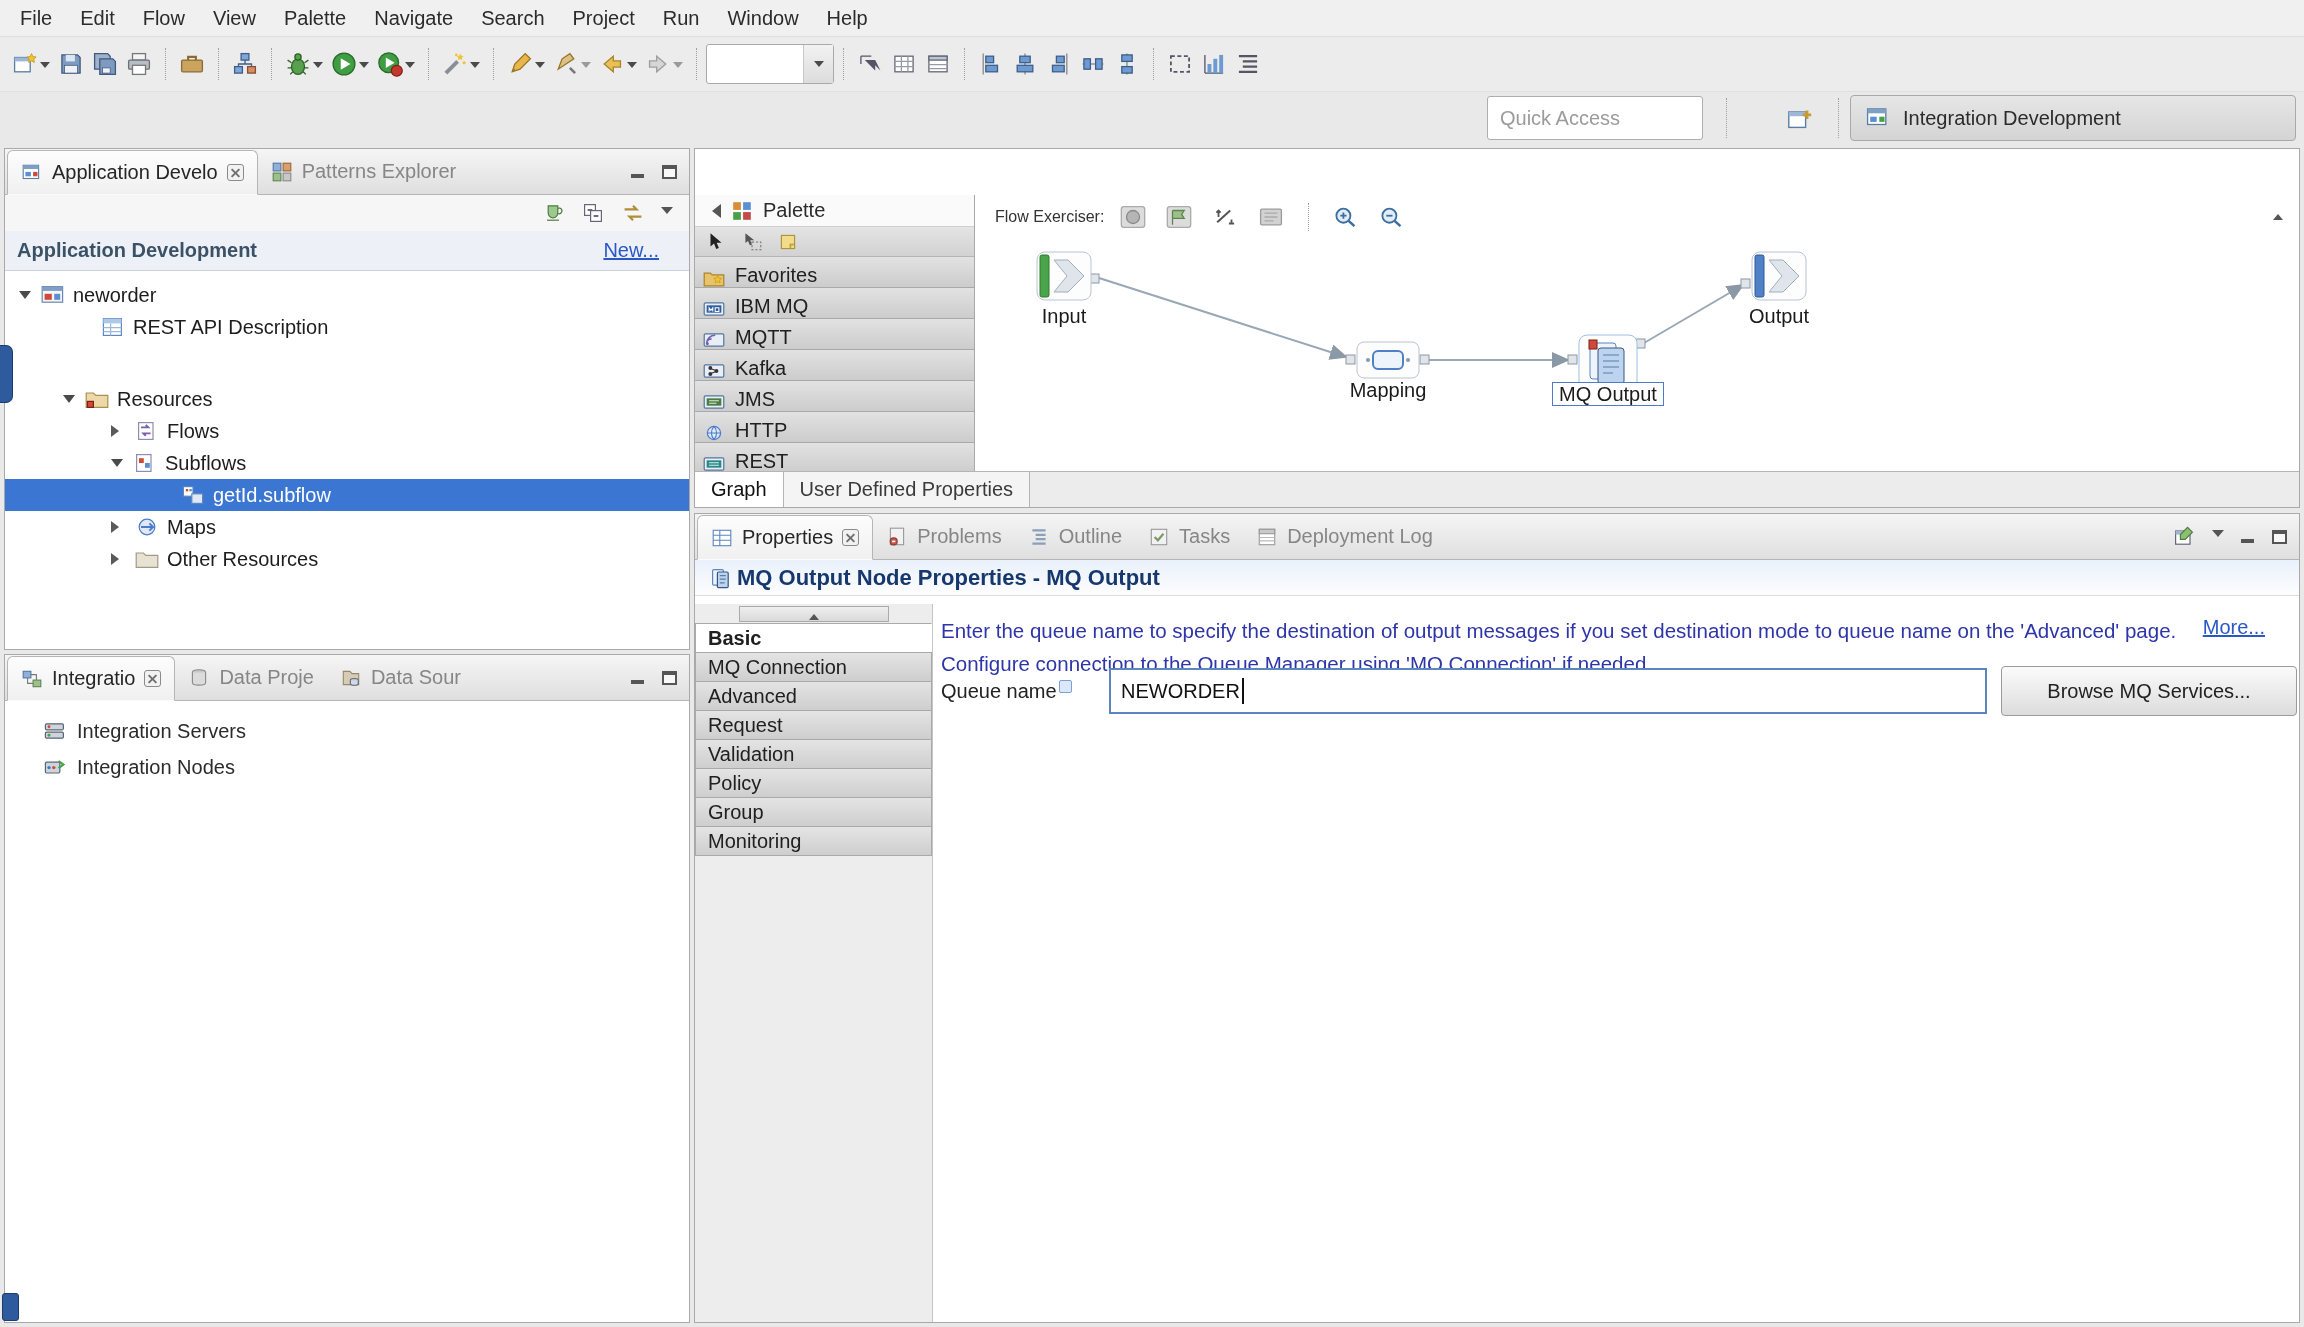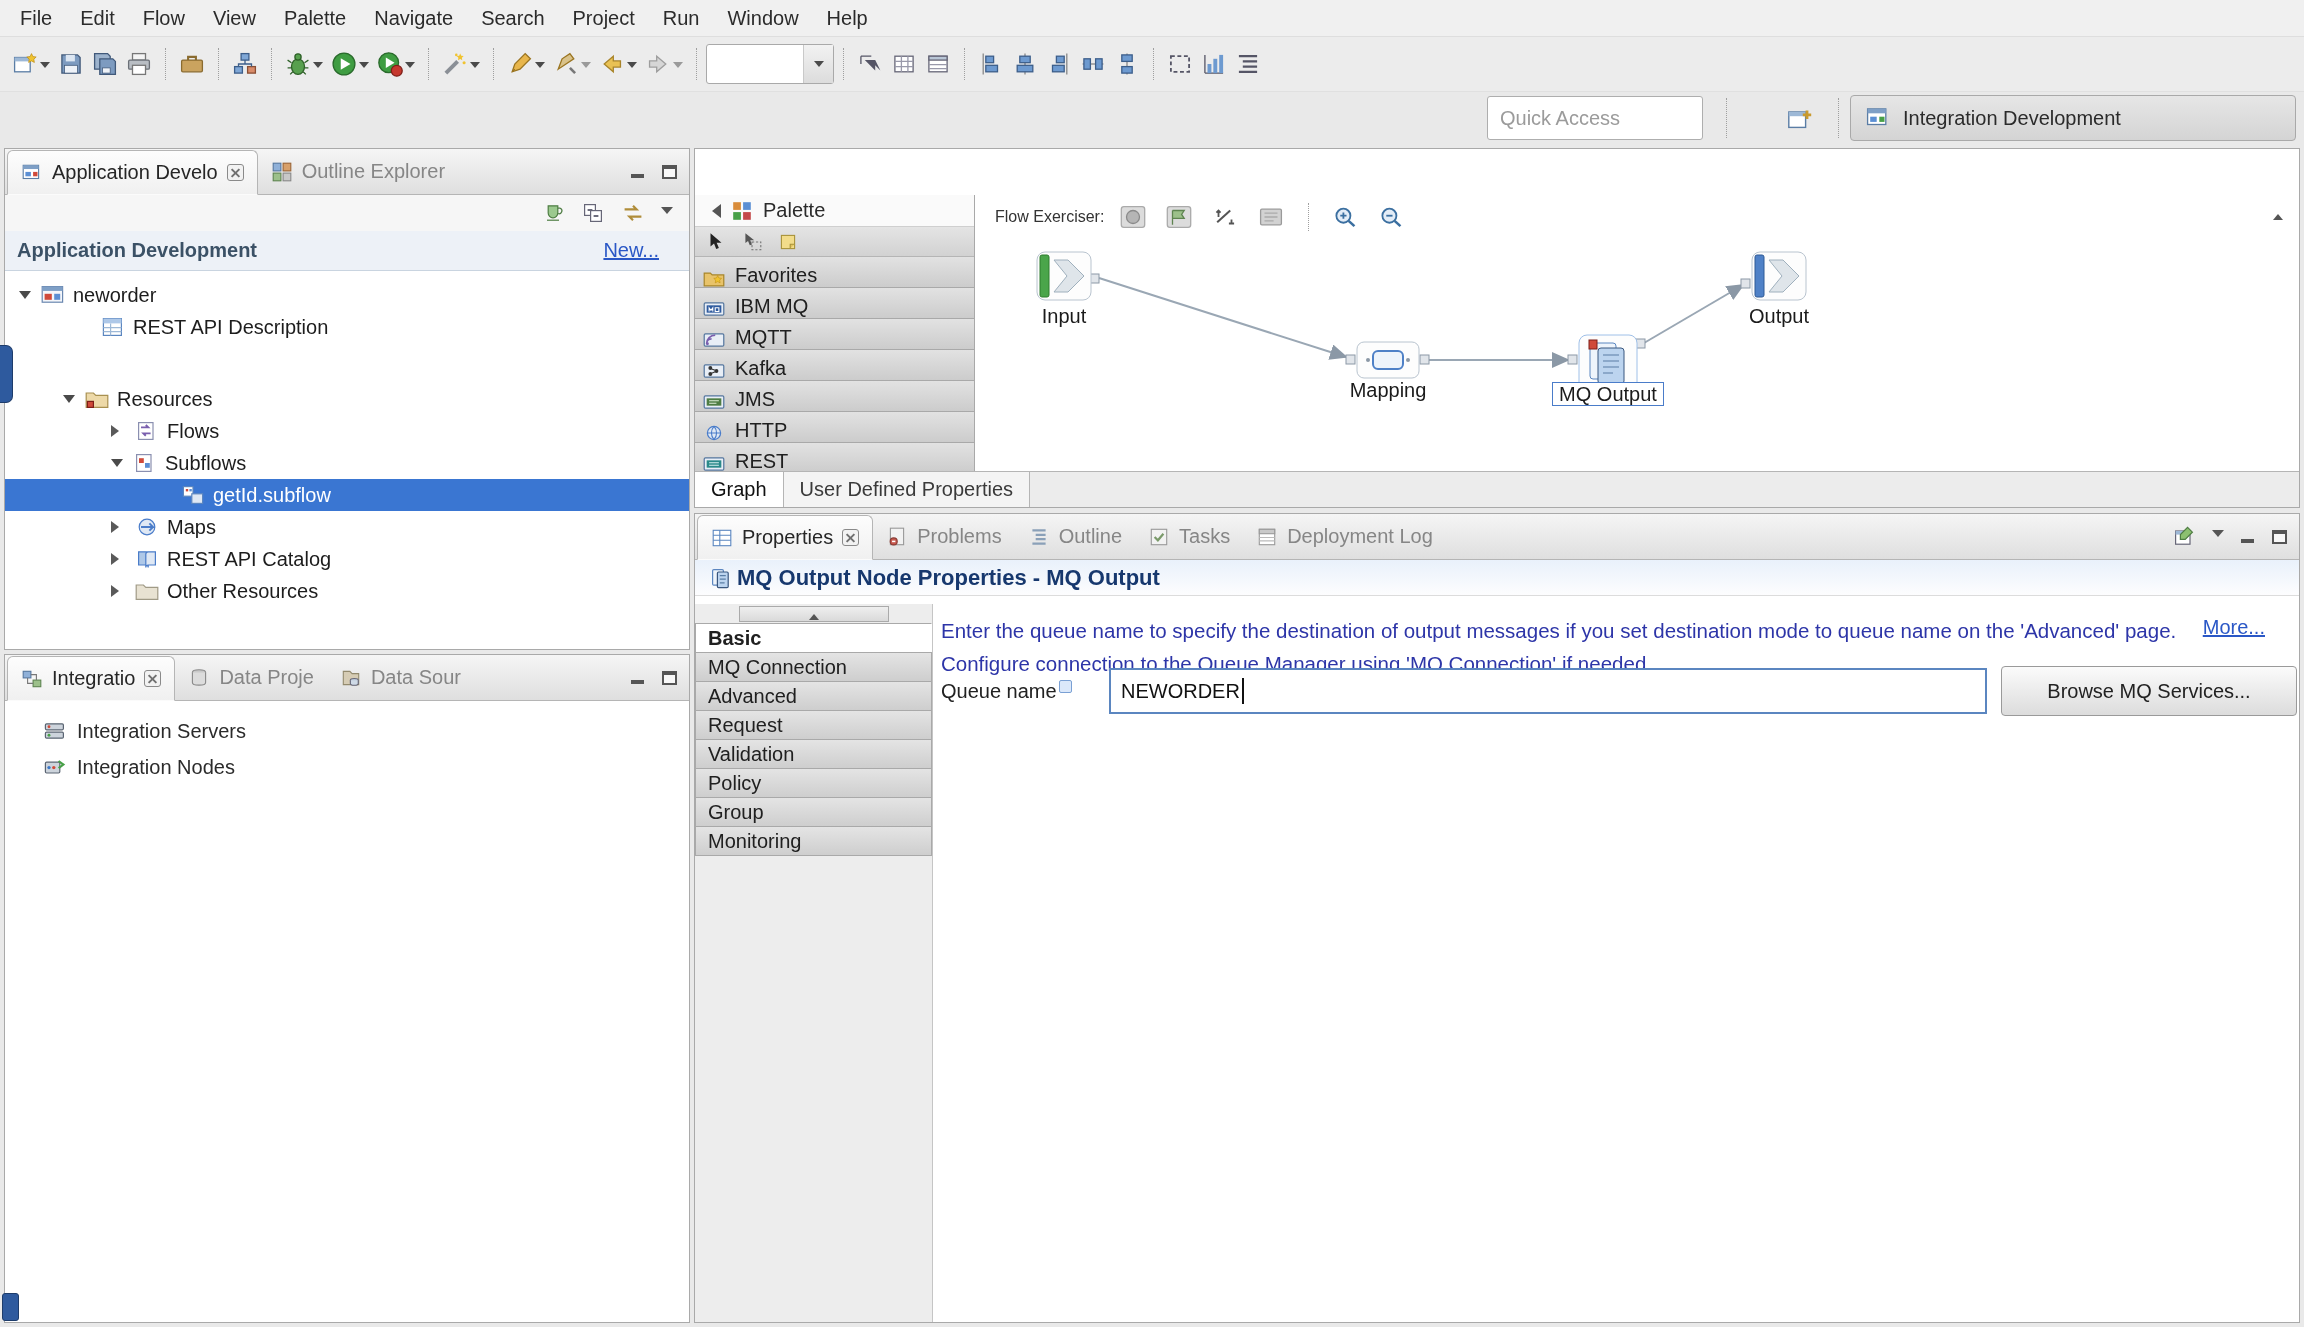--- a/index.html
+++ b/index.html
@@ -341,21 +341,21 @@
       <span>Application Develo</span>
       <span class="ico-close"></span>
     </div>
     <div class="tab">
       <svg width="22" height="22" viewBox="0 0 20 20">
           <rect x="2" y="2" width="7" height="7" fill="#8fb0d8" stroke="#55779f"></rect>
           <rect x="11" y="2" width="7" height="7" fill="#d8a06a" stroke="#9a6436"></rect>
           <rect x="2" y="11" width="7" height="7" fill="#9cc08a" stroke="#5e8450"></rect>
           <rect x="11" y="11" width="7" height="7" fill="#c8c8c8" stroke="#888"></rect>
         </svg>
-      <span>Outline Explorer</span>
+      <span>Patterns Explorer</span>
     </div>
     <div class="winctl">
       <span class="ico-min"></span>
       <span class="ico-max"></span>
     </div>
   </div>
   <div class="view-toolbar">
     <svg width="24" height="24" viewBox="0 0 20 20">
         <path d="M6 4 h8 v6 a4 4 0 0 1 -8 0z" fill="#9bc98e" stroke="#4e7d43"></path>
         <path d="M14 6 h2 a2.4 2.4 0 0 1 -2 4.4" fill="none" stroke="#4e7d43"></path>
@@ -443,30 +443,20 @@
     </div>
     <div class="trow" style="padding-left:106px;">
       <span class="tw closed"></span>
       <span class="ticon">
           <svg width="24" height="22" viewBox="0 0 20 18">
             <circle cx="10" cy="9" r="6.5" fill="#dfe8f4" stroke="#4a7cc9"></circle>
             <path d="M5 9 h10 l-3 -3 M15 9 l-3 3" fill="none" stroke="#4a7cc9" stroke-width="1.6"></path>
           </svg>
         </span>
       <span>Maps</span>
-    </div>
-    <div class="trow" style="padding-left:106px;">
-      <span class="tw closed"></span>
-      <span class="ticon">
-          <svg width="24" height="22" viewBox="0 0 20 18">
-            <path d="M3 3 h6 a2 2 0 0 1 2 2 v11 a2 2 0 0 0 -2 -2 H3z" fill="#aec8e8" stroke="#4a7cc9"></path>
-            <path d="M17 3 h-6 a2 2 0 0 0 -2 2 v11 a2 2 0 0 1 2 -2 h6z" fill="#dfe8f4" stroke="#4a7cc9"></path>
-          </svg>
-        </span>
-      <span>REST API Catalog</span>
     </div>
     <div class="trow" style="padding-left:106px;">
       <span class="tw closed"></span>
       <span class="ticon">
           <svg width="24" height="22" viewBox="0 0 20 18">
             <path d="M1 4 h6 l2 2 h10 v10 H1z" fill="#e8e2d2" stroke="#a09a86"></path>
           </svg>
         </span>
       <span>Other Resources</span>
     </div>

